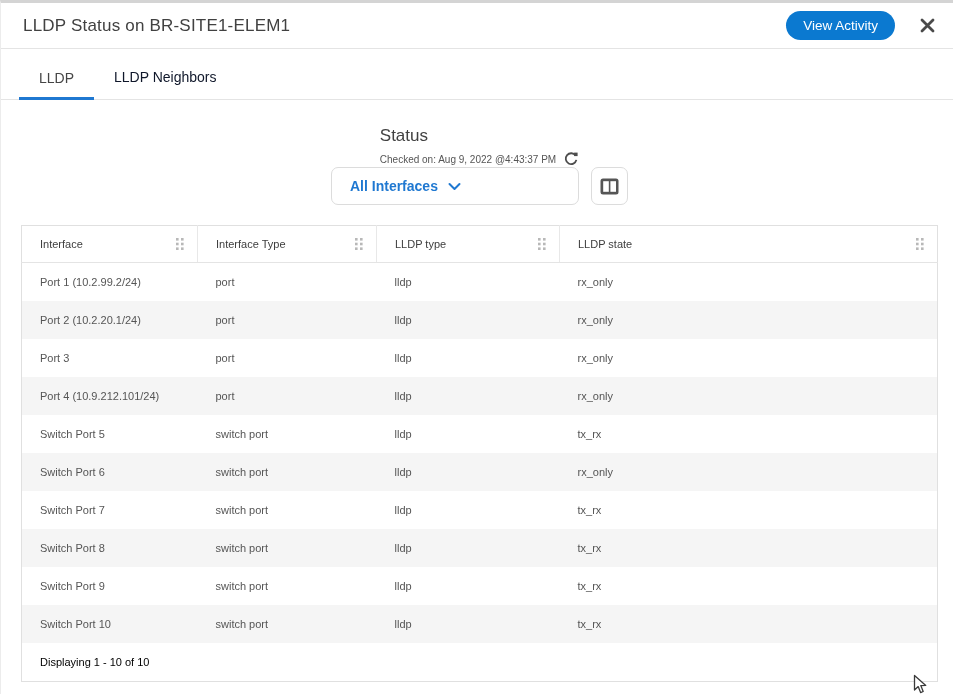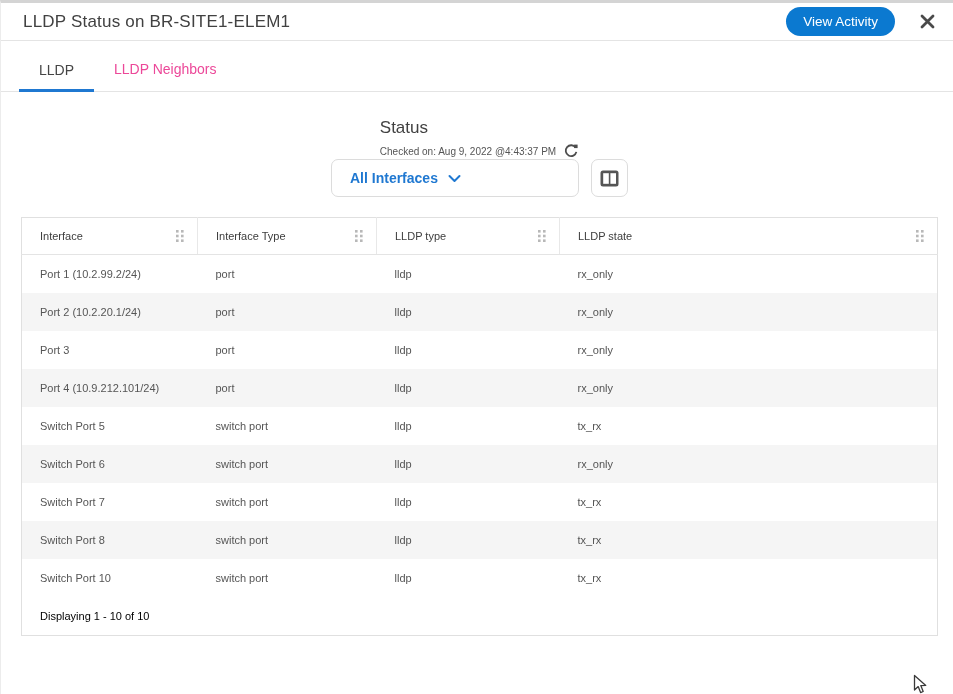--- a/index.html
+++ b/index.html
@@ -9,21 +9,21 @@
     background: #ffffff;
     position: relative;
     overflow: hidden;
     border-top: 3px solid #d4d4d4;
     border-left: 1px solid #ececec;
     color: #4a4a4a;
   }
 
   
   .modal-header {
-    height: 38px;
+    height: 46px;
     display: flex;
     align-items: center;
     padding: 0 14px 0 22px;
     border-bottom: 1px solid #e4e4e4;
   }
   .modal-title {
     flex: 1;
     font-size: 17px;
     font-weight: 400;
     color: #414141;
@@ -51,21 +51,21 @@
   
   .tabs {
     display: flex;
     align-items: flex-end;
     padding: 0 0 0 18px;
     border-bottom: 1px solid #e4e4e4;
     height: 51px;
   }
   .tab {
     font-size: 14px;
-    color: #ec4899;
+    color: #0f172a;
     padding: 0 20px 14px 20px;
     cursor: pointer;
   }
   .tab.active {
     color: #454545;
     border-bottom: 3px solid #1f78d1;
     padding-bottom: 11px;
     margin-bottom: -1px;
   }
 
@@ -342,20 +342,26 @@
     <td>lldp</td>
     <td>tx_rx</td>
   </tr>
         <tr>
     <td>Switch Port 8</td>
     <td>switch port</td>
     <td>lldp</td>
     <td>tx_rx</td>
   </tr>
         <tr>
+    <td>Switch Port 9</td>
+    <td>switch port</td>
+    <td>lldp</td>
+    <td>tx_rx</td>
+  </tr>
+        <tr>
     <td>Switch Port 10</td>
     <td>switch port</td>
     <td>lldp</td>
     <td>tx_rx</td>
   </tr>
       </tbody>
     <tfoot>
       <tr>
         <td colspan="4">Displaying 1 - 10 of 10</td>
       </tr>

